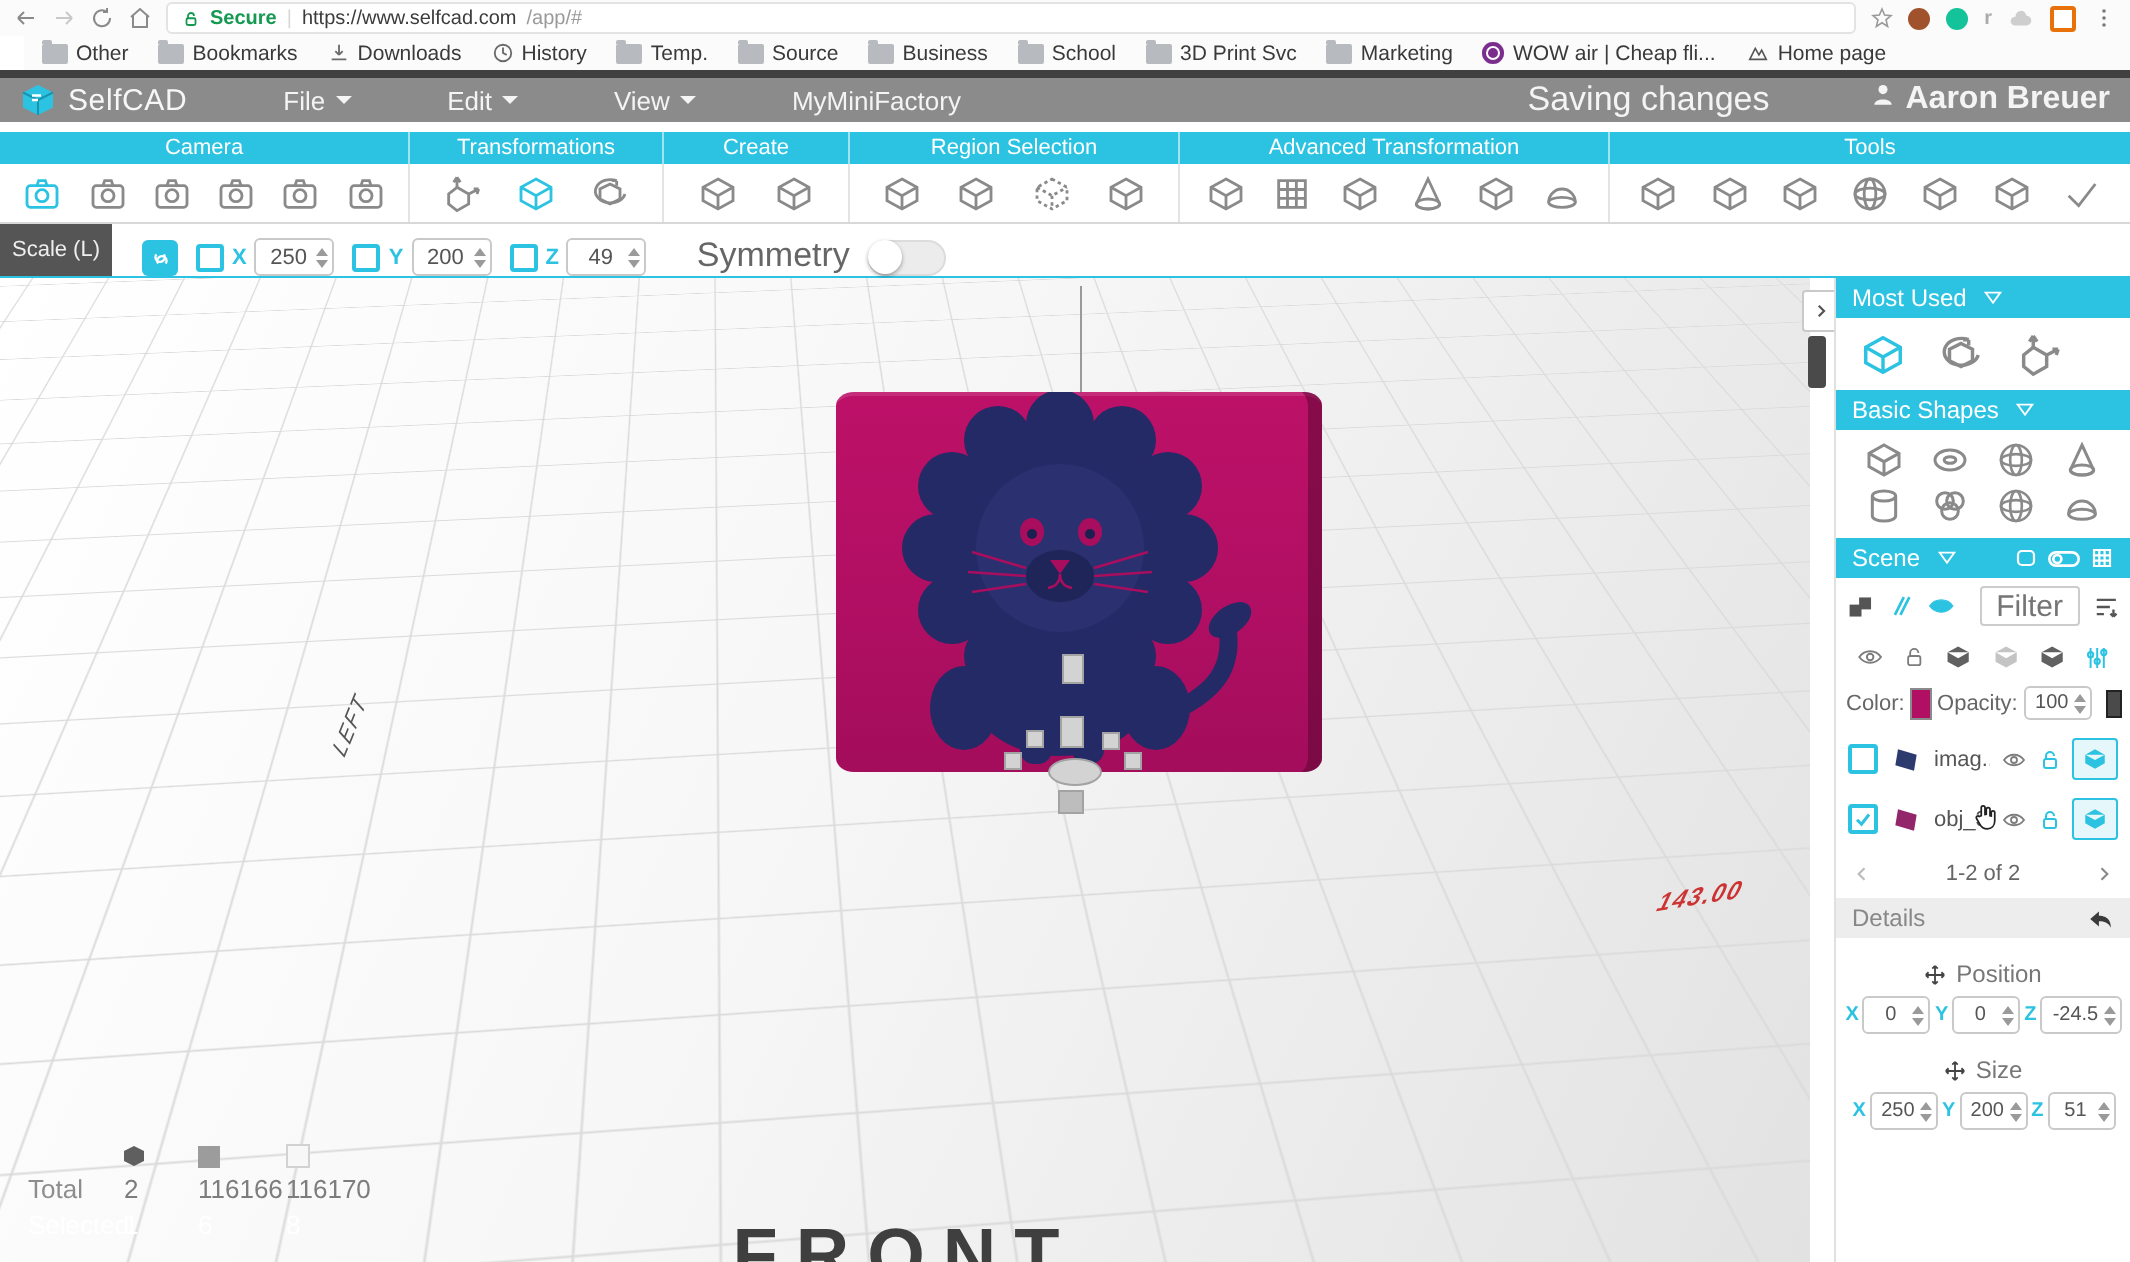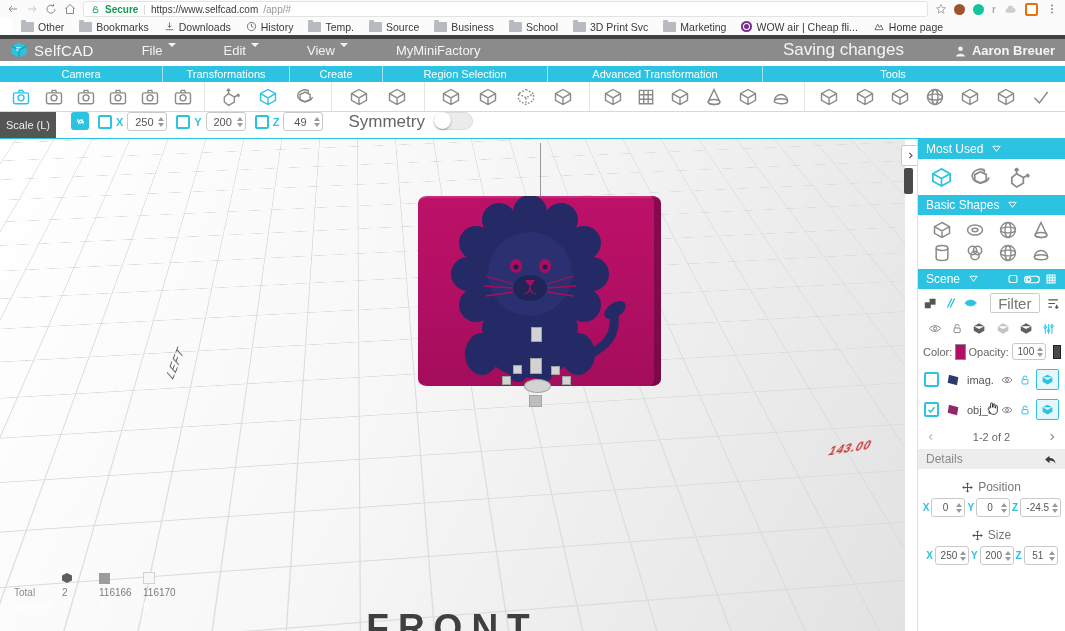--- a/index.html
+++ b/index.html
@@ -28,43 +28,43 @@
   .folder{width:13px;height:10px;background:#b7bbc0;border-radius:1px;position:relative;}
   .folder:before{content:"";position:absolute;top:-2px;left:0;width:5px;height:2px;background:#b7bbc0;border-radius:1px 1px 0 0;}
   .wowdot{width:11px;height:11px;border-radius:50%;background:#7b2d8e;box-shadow:inset 0 0 0 2px #7b2d8e, inset 0 0 0 3px #fff;}
 
   #strip{position:absolute;top:35px;left:0;right:0;height:4px;background:#404040;}
 
   
   #menubar{position:absolute;top:39px;left:0;right:0;height:22px;background:#8b8b8b;color:#f4f4f4;
     display:flex;align-items:center;gap:24px;padding:0 10px;font-size:13px;box-sizing:border-box;}
   .brand{display:flex;align-items:center;gap:6px;font-size:15px;letter-spacing:.3px;color:#f7f7f7;}
-  .menu-item{display:flex;align-items:flex-start;gap:5px;cursor:default;padding-left:24px;}
+  .menu-item{display:flex;align-items:center;gap:5px;cursor:default;padding-left:24px;}
   .caret{width:0;height:0;border-left:4px solid transparent;border-right:4px solid transparent;border-top:4px solid #f4f4f4;}
   .flexspace{flex:1;}
-  .userbox{display:flex;align-items:flex-end;gap:5px;font-weight:bold;font-size:13px;}
+  .userbox{display:flex;align-items:flex-start;gap:5px;font-weight:bold;font-size:16px;}
   .statuslbl{font-size:17px;margin-right:26px;}
 
   
   #ribbon{position:absolute;top:66px;left:0;right:0;height:16px;background:#2cc3e2;display:flex;
     color:#fff;font-size:11px;}
   .rcat{display:flex;align-items:center;justify-content:center;border-right:1px solid rgba(255,255,255,.55);box-sizing:border-box;}
 
   
   #toolbar{position:absolute;top:82px;left:0;right:0;height:30px;background:#fff;
     border-bottom:1px solid #d8d8d8;display:flex;box-sizing:border-box;}
   .tgroup{display:flex;align-items:center;justify-content:space-evenly;height:100%;
     border-right:1px solid #e4e4e4;box-sizing:border-box;}
   .tbi{width:22px;height:22px;display:flex;align-items:center;justify-content:center;}
   .tbi svg{stroke:#8a8a8a;fill:none;stroke-width:1.7;}
   .tbi.active svg{stroke:#2cc3e2;}
 
   
   #options{position:absolute;top:112px;left:0;right:0;height:27px;background:#fff;
-    border-bottom:1px solid #2cc3e2;display:flex;align-items:flex-start;gap:9px;box-sizing:border-box;}
+    border-bottom:1px solid #2cc3e2;display:flex;align-items:flex-end;gap:9px;box-sizing:border-box;}
   .opt-title{width:56px;height:100%;background:#555;color:#eee;font-size:11px;
     display:flex;align-items:center;justify-content:center;flex:0 0 auto;}
   .linkbtn{width:18px;height:18px;background:#2cc3e2;border-radius:3px;margin-left:6px;
     display:flex;align-items:center;justify-content:center;}
   .axis{display:flex;align-items:center;gap:4px;}
   .chk{width:10px;height:10px;border:2px solid #2cc3e2;border-radius:2px;background:#fff;
     display:flex;align-items:center;justify-content:center;}
   .axl{color:#2cc3e2;font-weight:bold;font-size:11px;}
   .numbox{display:flex;align-items:center;border:1px solid #c9c9c9;border-radius:3px;height:17px;
     background:#fff;padding:0 2px 0 3px;}
@@ -98,21 +98,21 @@
   .hdl{position:absolute;background:#d3d3d3;border:1px solid #a3a3a3;box-sizing:border-box;}
   .hdl.ell{border-radius:50%;}
 
   .dim{position:absolute;left:829px;top:302px;color:#cc3333;font-size:12px;font-weight:bold;
     letter-spacing:1px;transform:rotate(-9deg) skewX(-34deg);}
   .leftlbl{position:absolute;left:160px;top:218px;color:#555;font-size:11px;letter-spacing:1px;
     transform:rotate(-68deg) skewX(-26deg);}
   .frontlbl{position:absolute;left:0;right:0;top:468px;text-align:center;font-size:37px;color:#3f3f3f;
     letter-spacing:9px;font-weight:600;}
 
-  .stats{position:absolute;left:14px;top:433px;font-size:10px;display:grid;
+  .stats{position:absolute;left:14px;top:433px;font-size:13px;display:grid;
     grid-template-columns:48px 37px 44px 46px;row-gap:3px;align-items:center;}
   .stats .lbl-total{color:#8d8d8d;}
   .stats .v-total{color:#7d7d7d;}
   .stats .lbl-sel{color:#fff;}
   .stats .v-sel{color:#fff;}
   .mini-cube{width:10px;height:10px;background:#5f5f5f;clip-path:polygon(50% 0,100% 25%,100% 75%,50% 100%,0 75%,0 25%);}
   .mini-sq{width:11px;height:11px;background:#9c9c9c;}
   .mini-osq{width:10px;height:10px;background:#f7f7f7;border:1px solid #d2d2d2;}
 
   .collapse-btn{position:absolute;left:901px;top:145px;width:16px;height:19px;background:#fff;
@@ -436,21 +436,21 @@
   <span class="statuslbl">Saving changes</span>
   <span class="userbox">
     <svg class="ic" width="13" height="13" fill="#f4f4f4">
         <use href="#s-person"></use>
       </svg>
     <span>Aaron Breuer</span>
   </span>
 </div>
 
 <div id="ribbon">
-  <div class="rcat" style="width:163px">Camera</div>
+  <div class="rcat" style="width:205px">Camera</div>
   <div class="rcat" style="width:127px">Transformations</div>
   <div class="rcat" style="width:93px">Create</div>
   <div class="rcat" style="width:165px">Region Selection</div>
   <div class="rcat" style="width:215px">Advanced Transformation</div>
   <div class="rcat" style="width:260px;border-right:none">Tools</div>
 </div>
 
 <div id="toolbar">
   <div class="tgroup" style="width:205px">
     <span class="tbi active">

